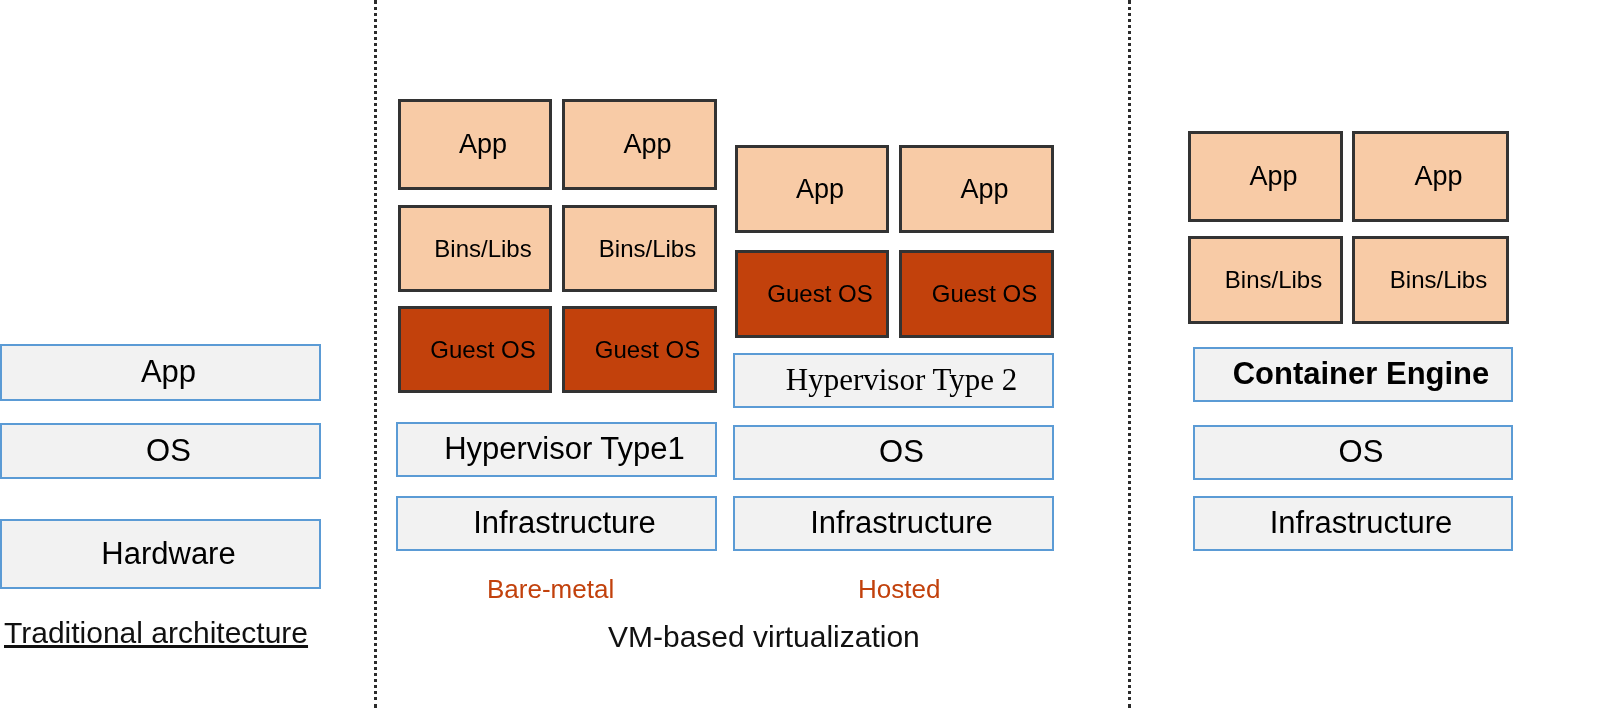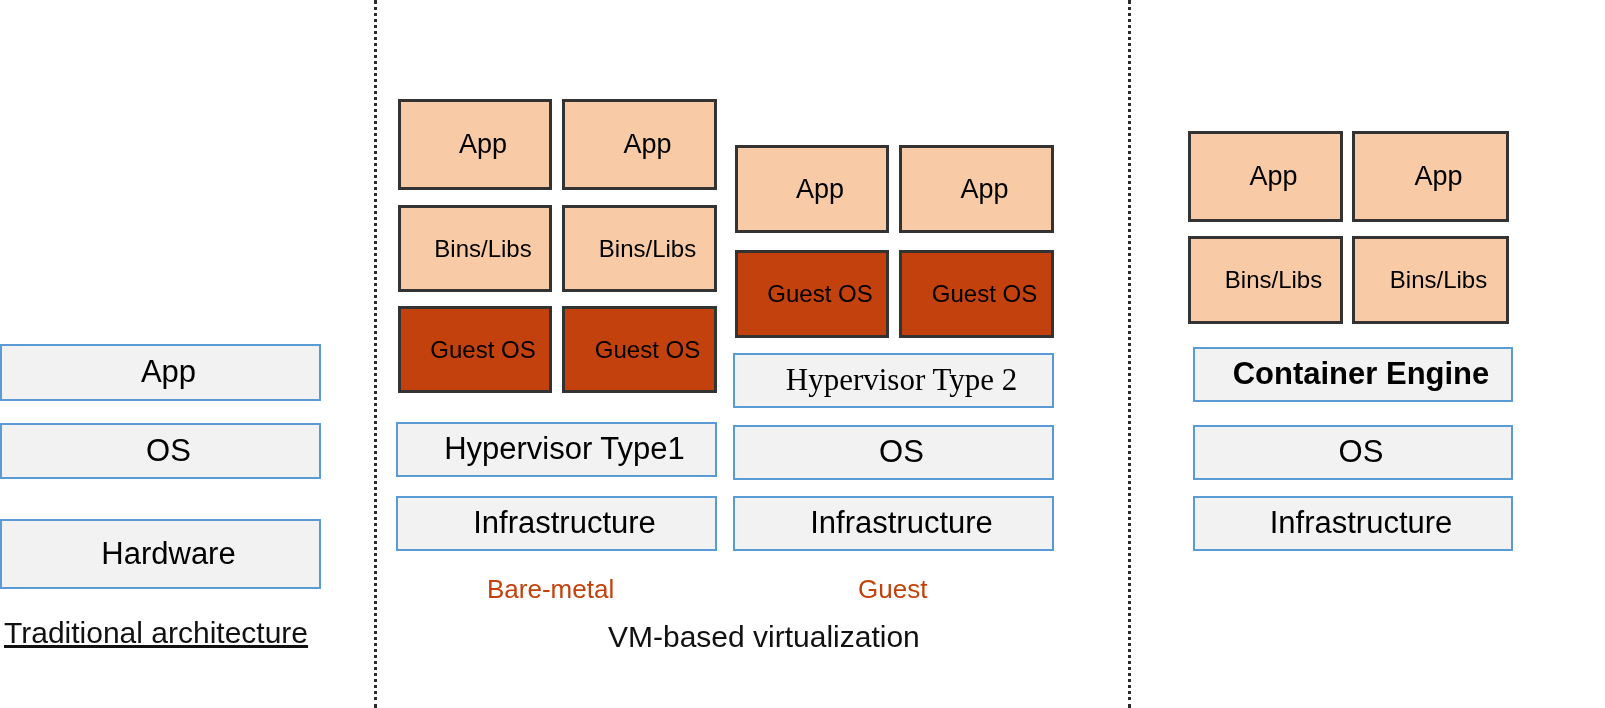--- a/index.html
+++ b/index.html
@@ -137,21 +137,21 @@
   </div>
 
   <div class="box light" style="left:733px; top:425px; width:321px; height:55px; font-size:31px;">
     <span>OS</span>
   </div>
 
   <div class="box light" style="left:733px; top:496px; width:321px; height:55px; font-size:31px;">
     <span>Infrastructure</span>
   </div>
 
-  <div class="sublabel" style="left:858px; top:574px;">Guest</div>
+  <div class="sublabel" style="left:858px; top:574px;">Hosted</div>
 
   <div class="caption" style="left:608px; top:620px;">VM-based virtualization</div>
 
   <div class="box peach" style="left:1188px; top:131px; width:155px; height:91px; font-size:27px;">
     <span>App</span>
   </div>
   <div class="box peach" style="left:1352px; top:131px; width:157px; height:91px; font-size:27px;">
     <span>App</span>
   </div>
 

